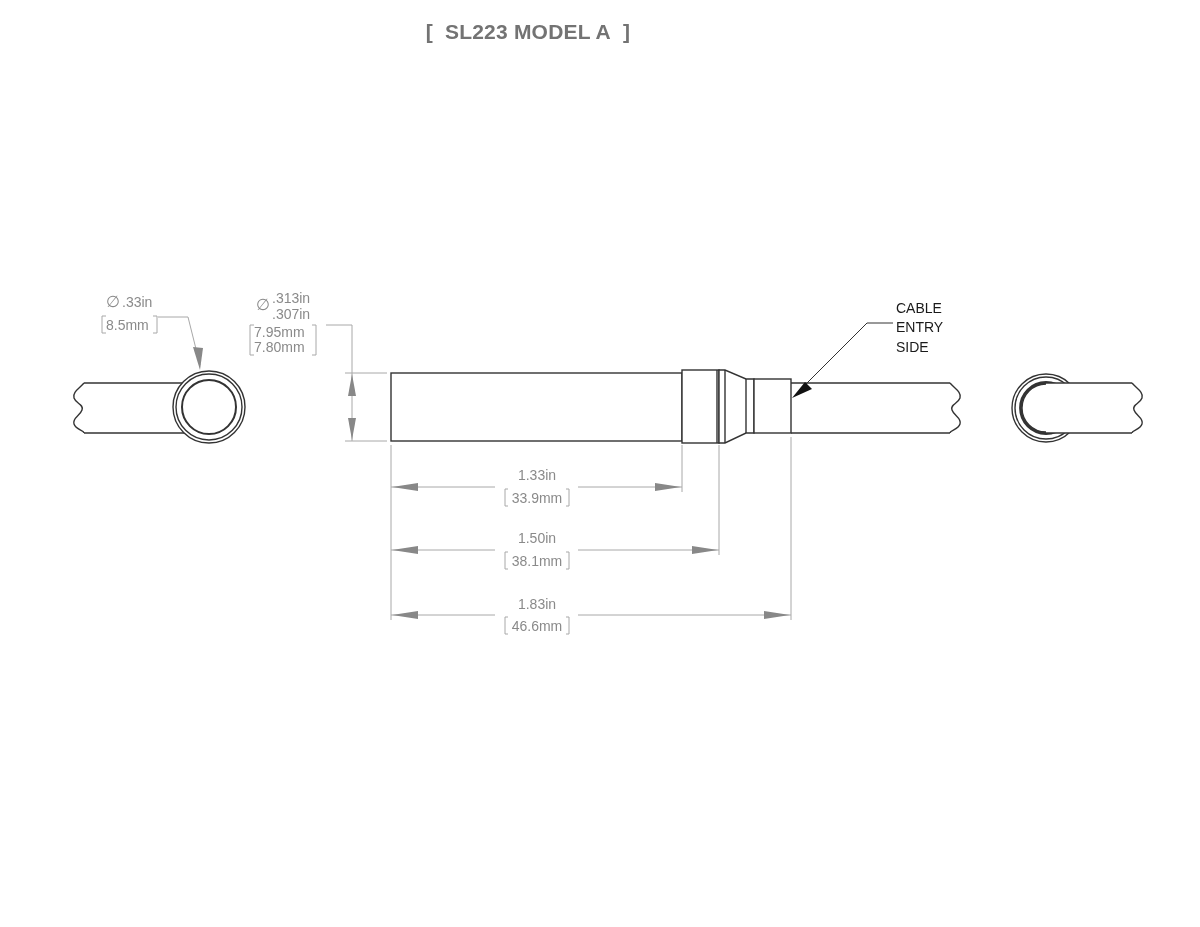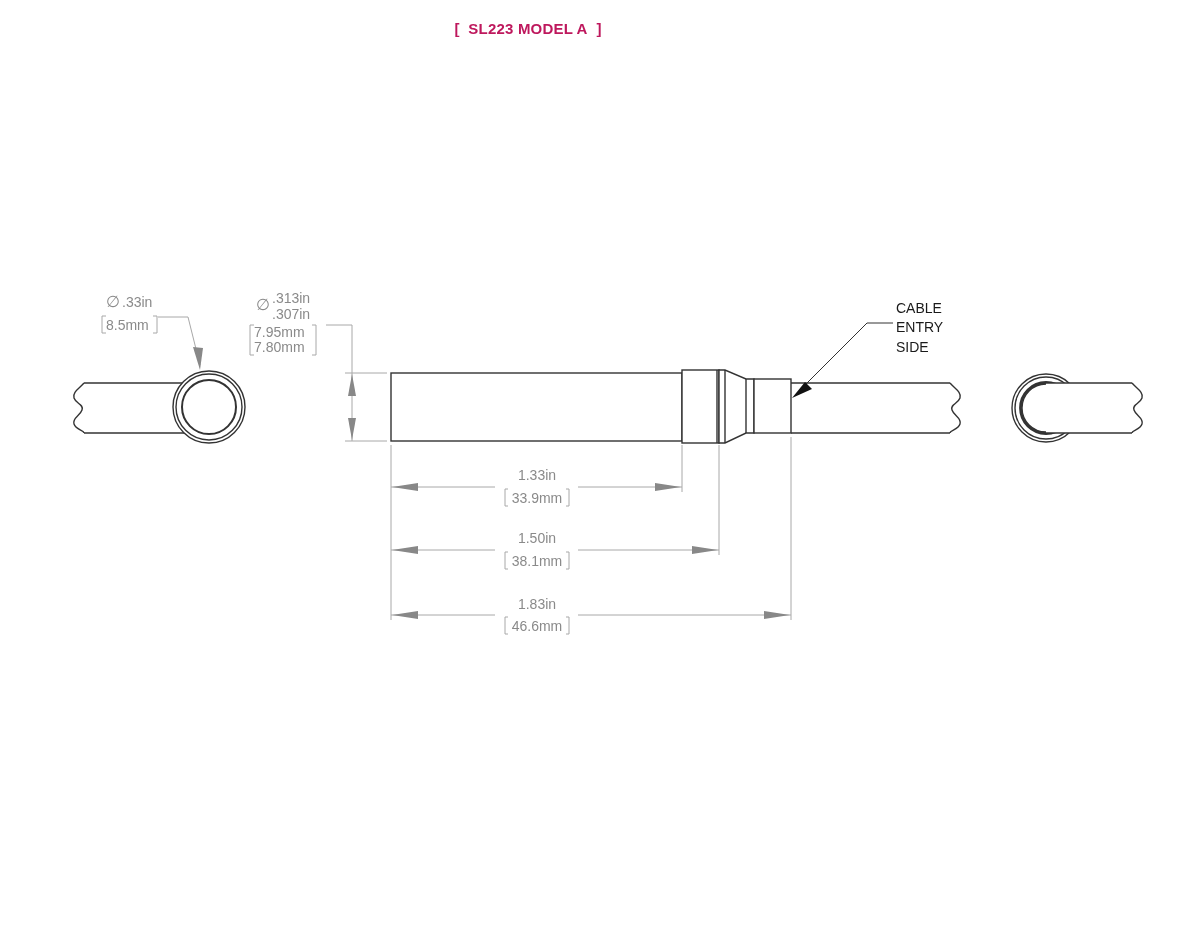--- a/index.html
+++ b/index.html
@@ -1,19 +1,19 @@
 <!DOCTYPE html>
 <html><head>
 <meta charset="utf-8">
 <style>
   html, body { margin: 0; padding: 0; background: #ffffff; }
   body { width: 1200px; height: 927px; position: relative; overflow: hidden; font-family: "Liberation Sans", sans-serif; }
   .title {
     position: absolute; left: 0; top: 20px; width: 1056px; text-align: center;
-    font-family: "Liberation Sans", sans-serif; font-weight: bold; font-size: 15px; color: #be185d;
+    font-family: "Liberation Sans", sans-serif; font-weight: bold; font-size: 21px; color: #737373;
     letter-spacing: 0.2px;
   }
   .title .br { font-weight: bold; }
   svg { position: absolute; left: 0; top: 0; }
   .dim { font-family: "Liberation Sans", sans-serif; font-size: 14px; fill: #8a8a8a; }
   .lbl { font-family: "Liberation Sans", sans-serif; font-size: 14px; fill: #1a1a1a; }
   .body-line { stroke: #333333; stroke-width: 1.4; fill: none; }
   .body-fill { stroke: #333333; stroke-width: 1.4; fill: #ffffff; }
   .dim-line { stroke: #a8a8a8; stroke-width: 1; fill: none; }
   .arrow-grey { fill: #888888; }

